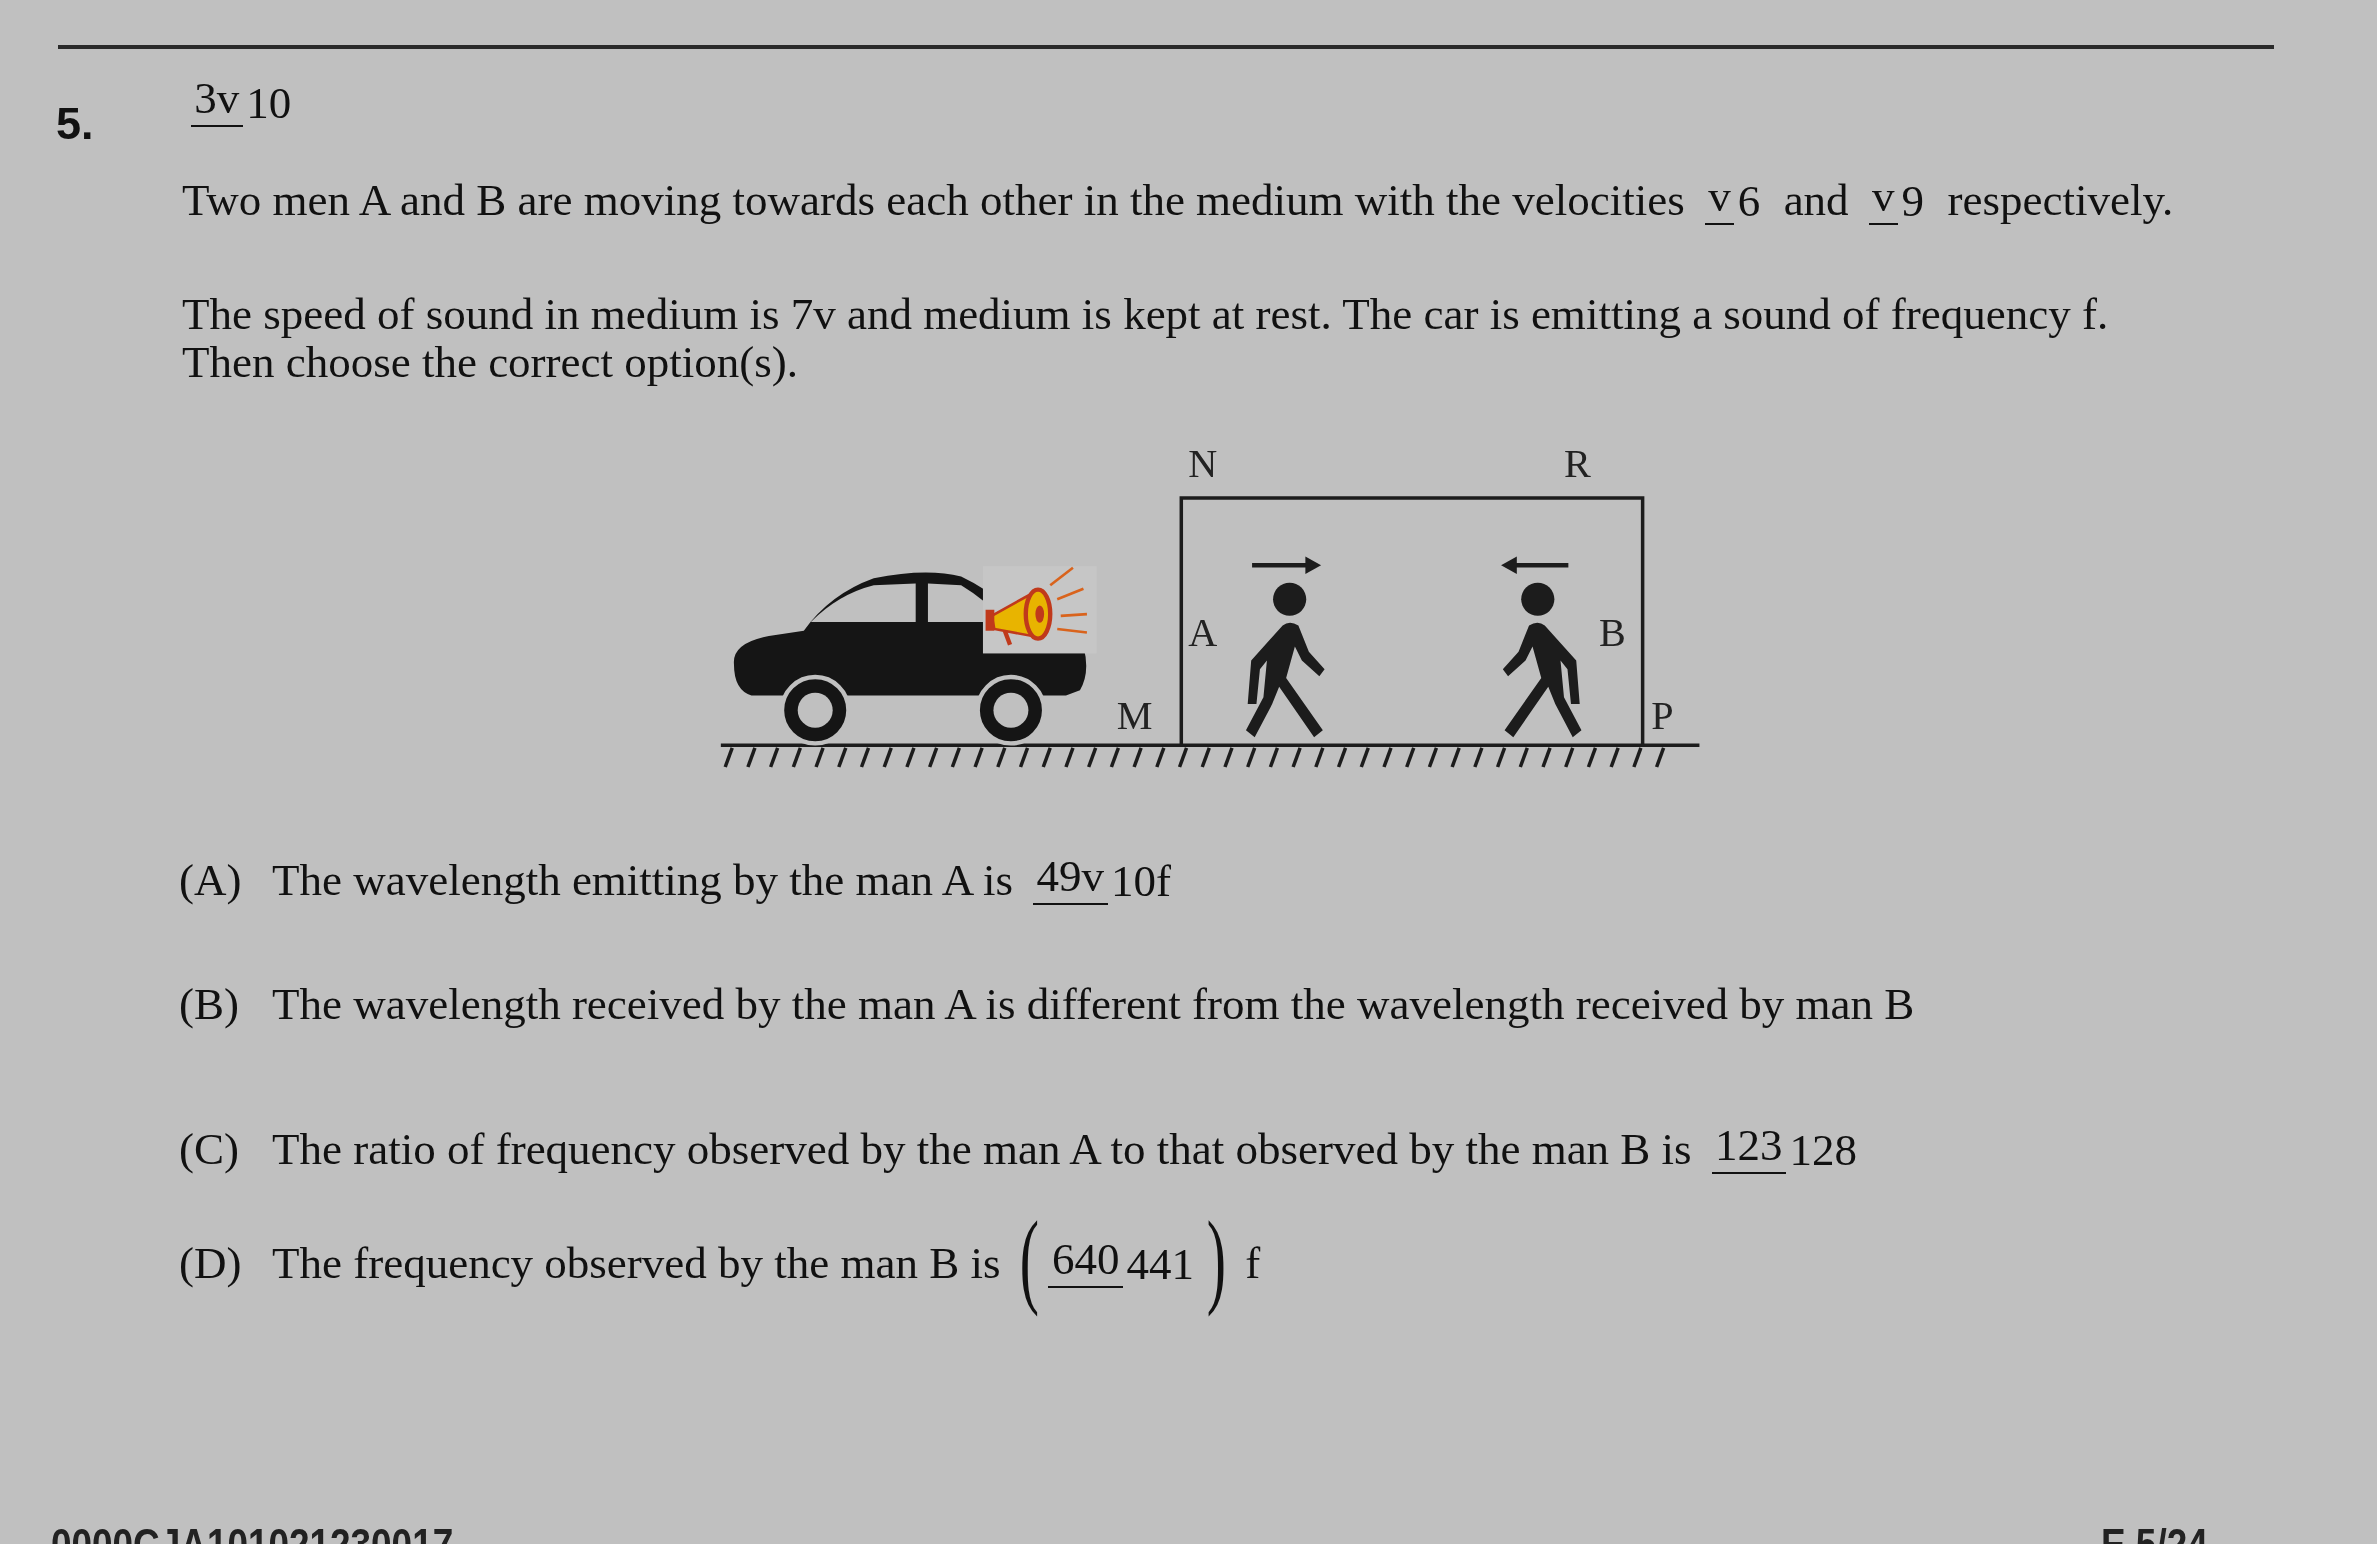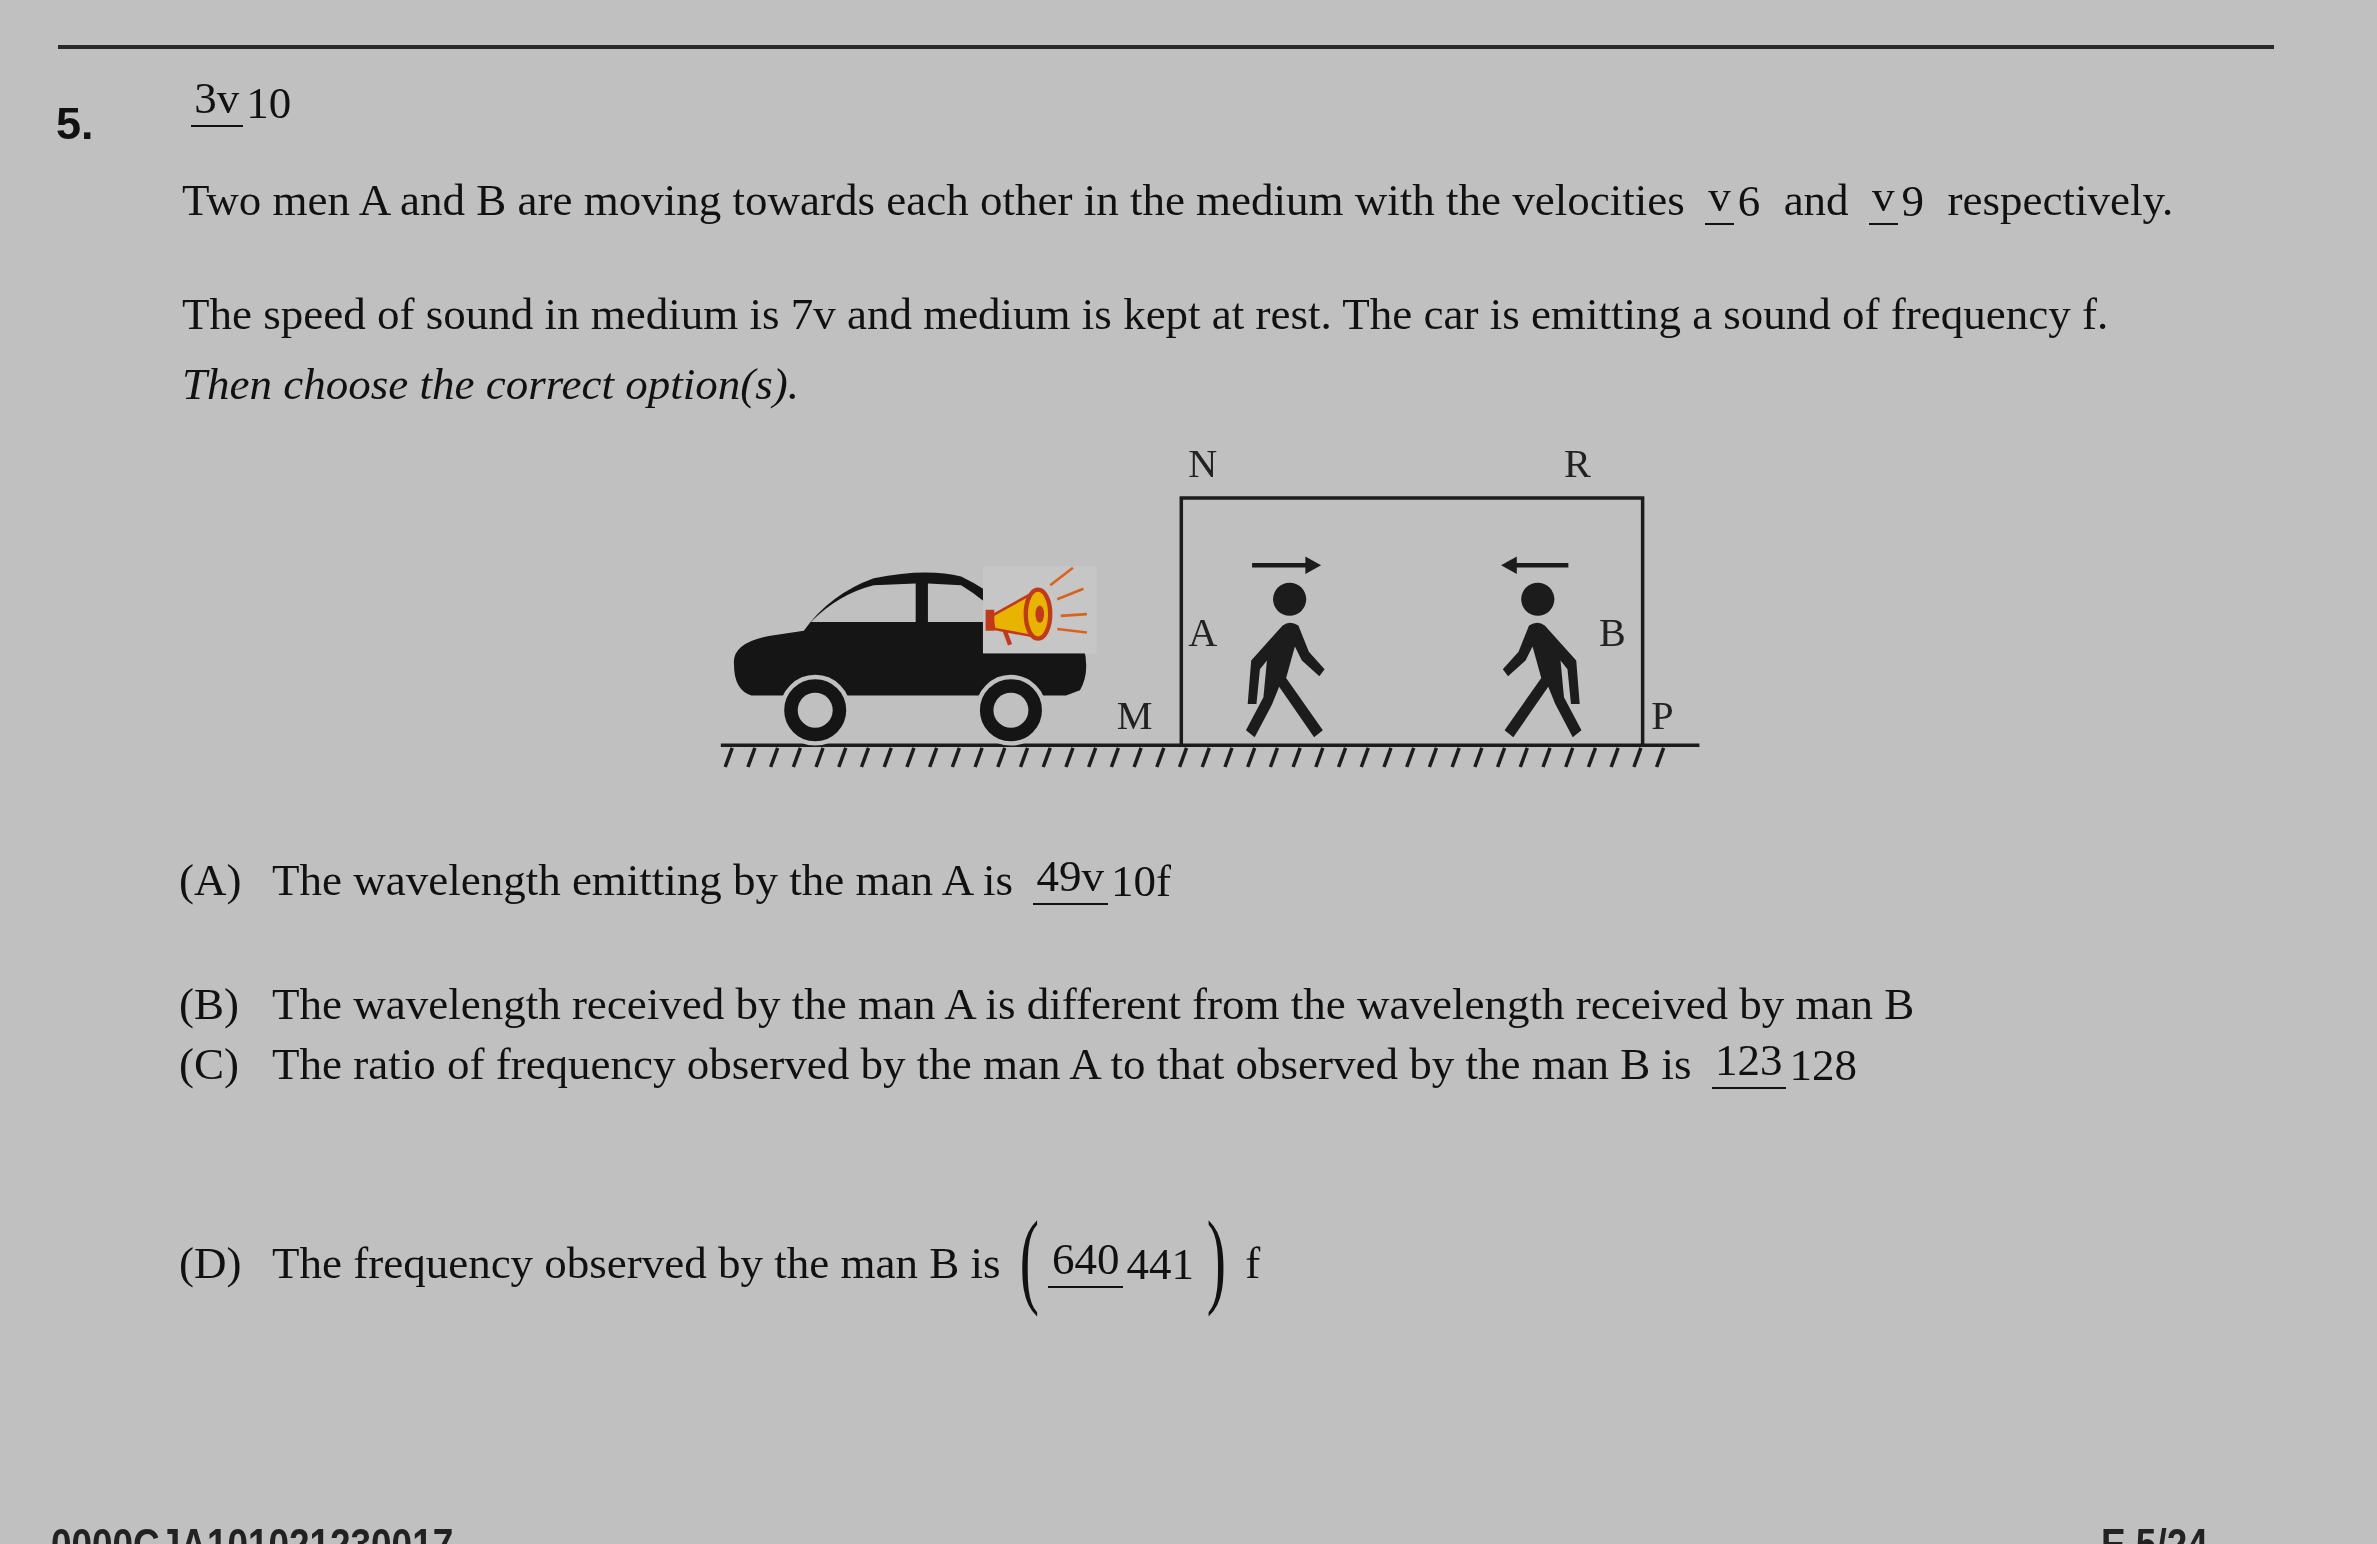--- a/index.html
+++ b/index.html
@@ -45,21 +45,21 @@
   <span>and</span>
   <span class="frac">
     <span class="num">v</span>
     <span class="den">9</span>
   </span>
   <span>respectively.</span>
 </div>
 
 <div class="qline" style="top:292px;">The speed of sound in medium is 7v and medium is kept at rest. The car is emitting a sound of frequency f.</div>
 
-<div class="qline" style="top:362px;font-style:italic;">Then choose the correct option(s).</div>
+<div class="qline" style="top:340px;">Then choose the correct option(s).</div>
 
 <svg id="diagram" width="1031" height="367" viewBox="0 0 1180 420">
   <defs>
     <g id="walker">
       <circle cx="0" cy="0" r="19" fill="#1c1c1c"></circle>
       <path d="M-8,30 Q0,24 10,30 L22,60 L40,80 L34,88 L14,70 L6,54 L-4,90 L38,150 L28,158 L-12,100 L-20,120 L-40,158 L-50,150 L-30,112 L-26,70 L-34,80 L-38,120 L-48,120 L-44,70 Z" fill="#1c1c1c"></path>
     </g>
   </defs>
 
   <line x1="25" y1="363" x2="1145" y2="363" stroke="#1c1c1c" stroke-width="4"></line>
@@ -162,21 +162,21 @@
   <span class="frac">
     <span class="num">49v</span>
     <span class="den">10f</span>
   </span>
 </div>
 
 <div class="opt" style="top:982px;">
   <span class="lab">(B)</span><span>The wavelength received by the man A is different from the wavelength received by man B</span>
 </div>
 
-<div class="opt" style="top:1042px;">
+<div class="opt" style="top:1127px;">
   <span class="lab">(C)</span><span>The ratio of frequency observed by the man A to that observed by the man B is</span>
   <span class="frac">
     <span class="num">123</span>
     <span class="den">128</span>
   </span>
 </div>
 
 <div class="opt" style="top:1215px;">
   <span class="lab">(D)</span><span>The frequency observed by the man B is</span>
   <span class="paren">(</span><span class="frac" style="margin:0 1.7px;">

